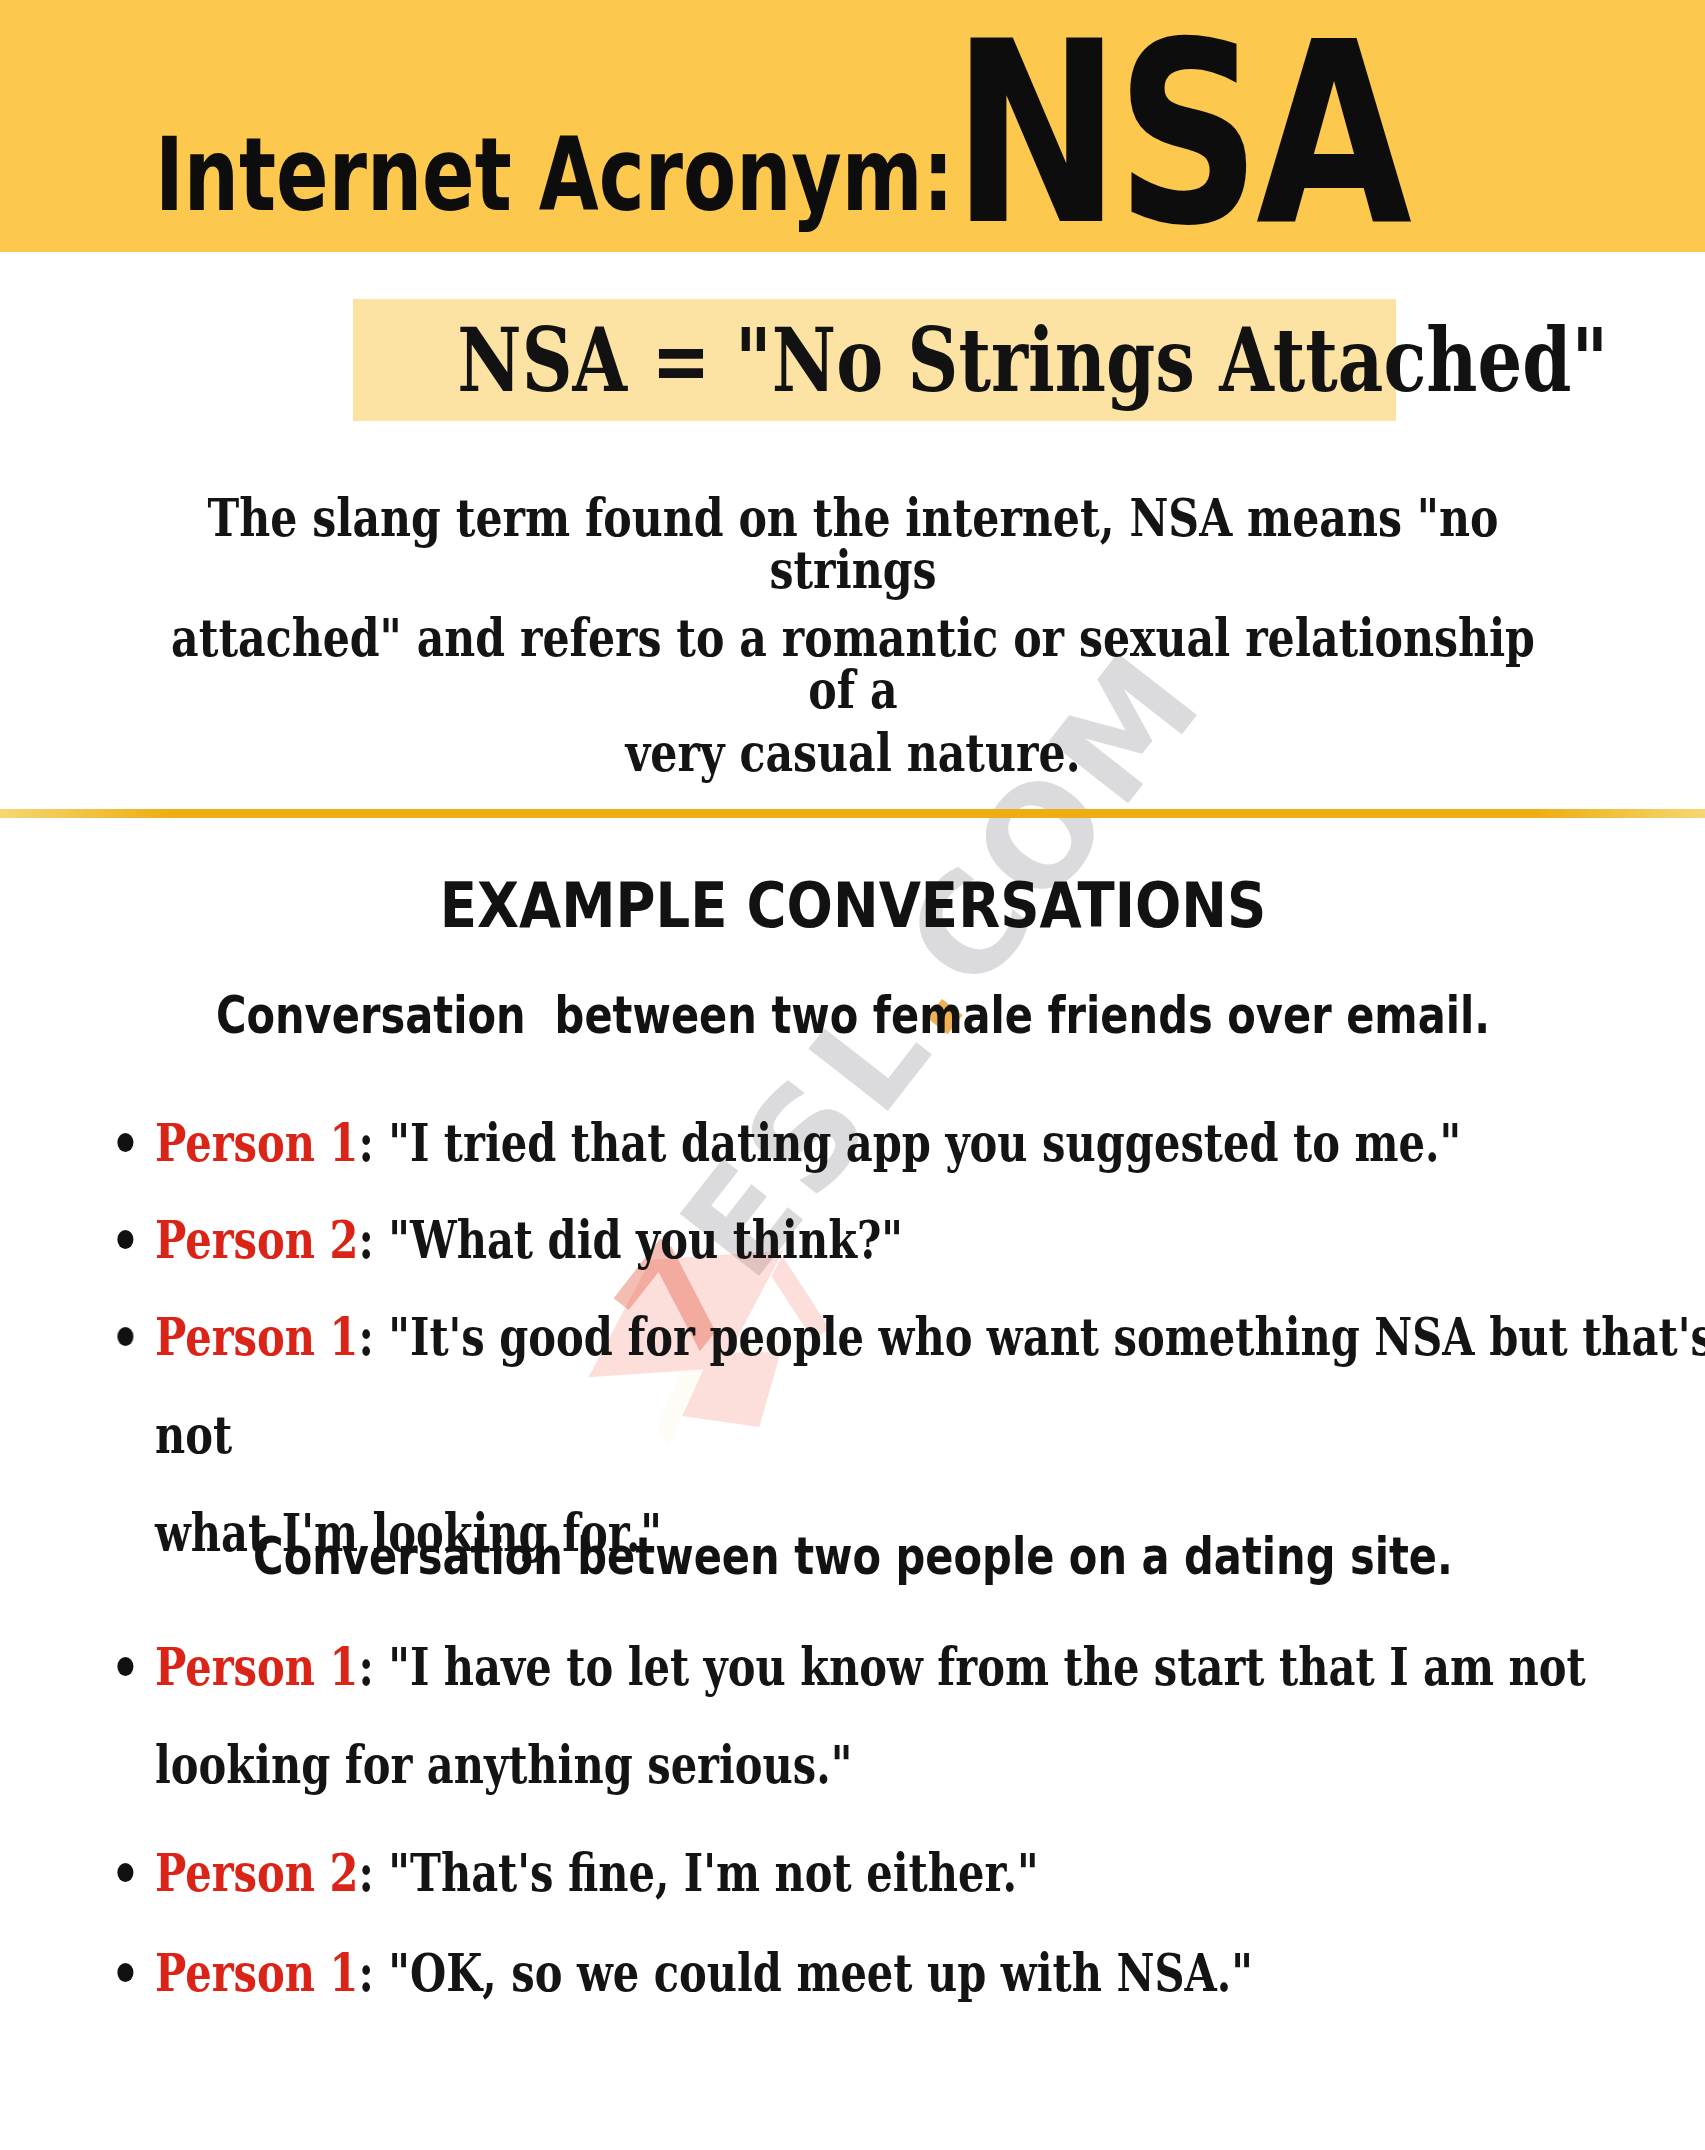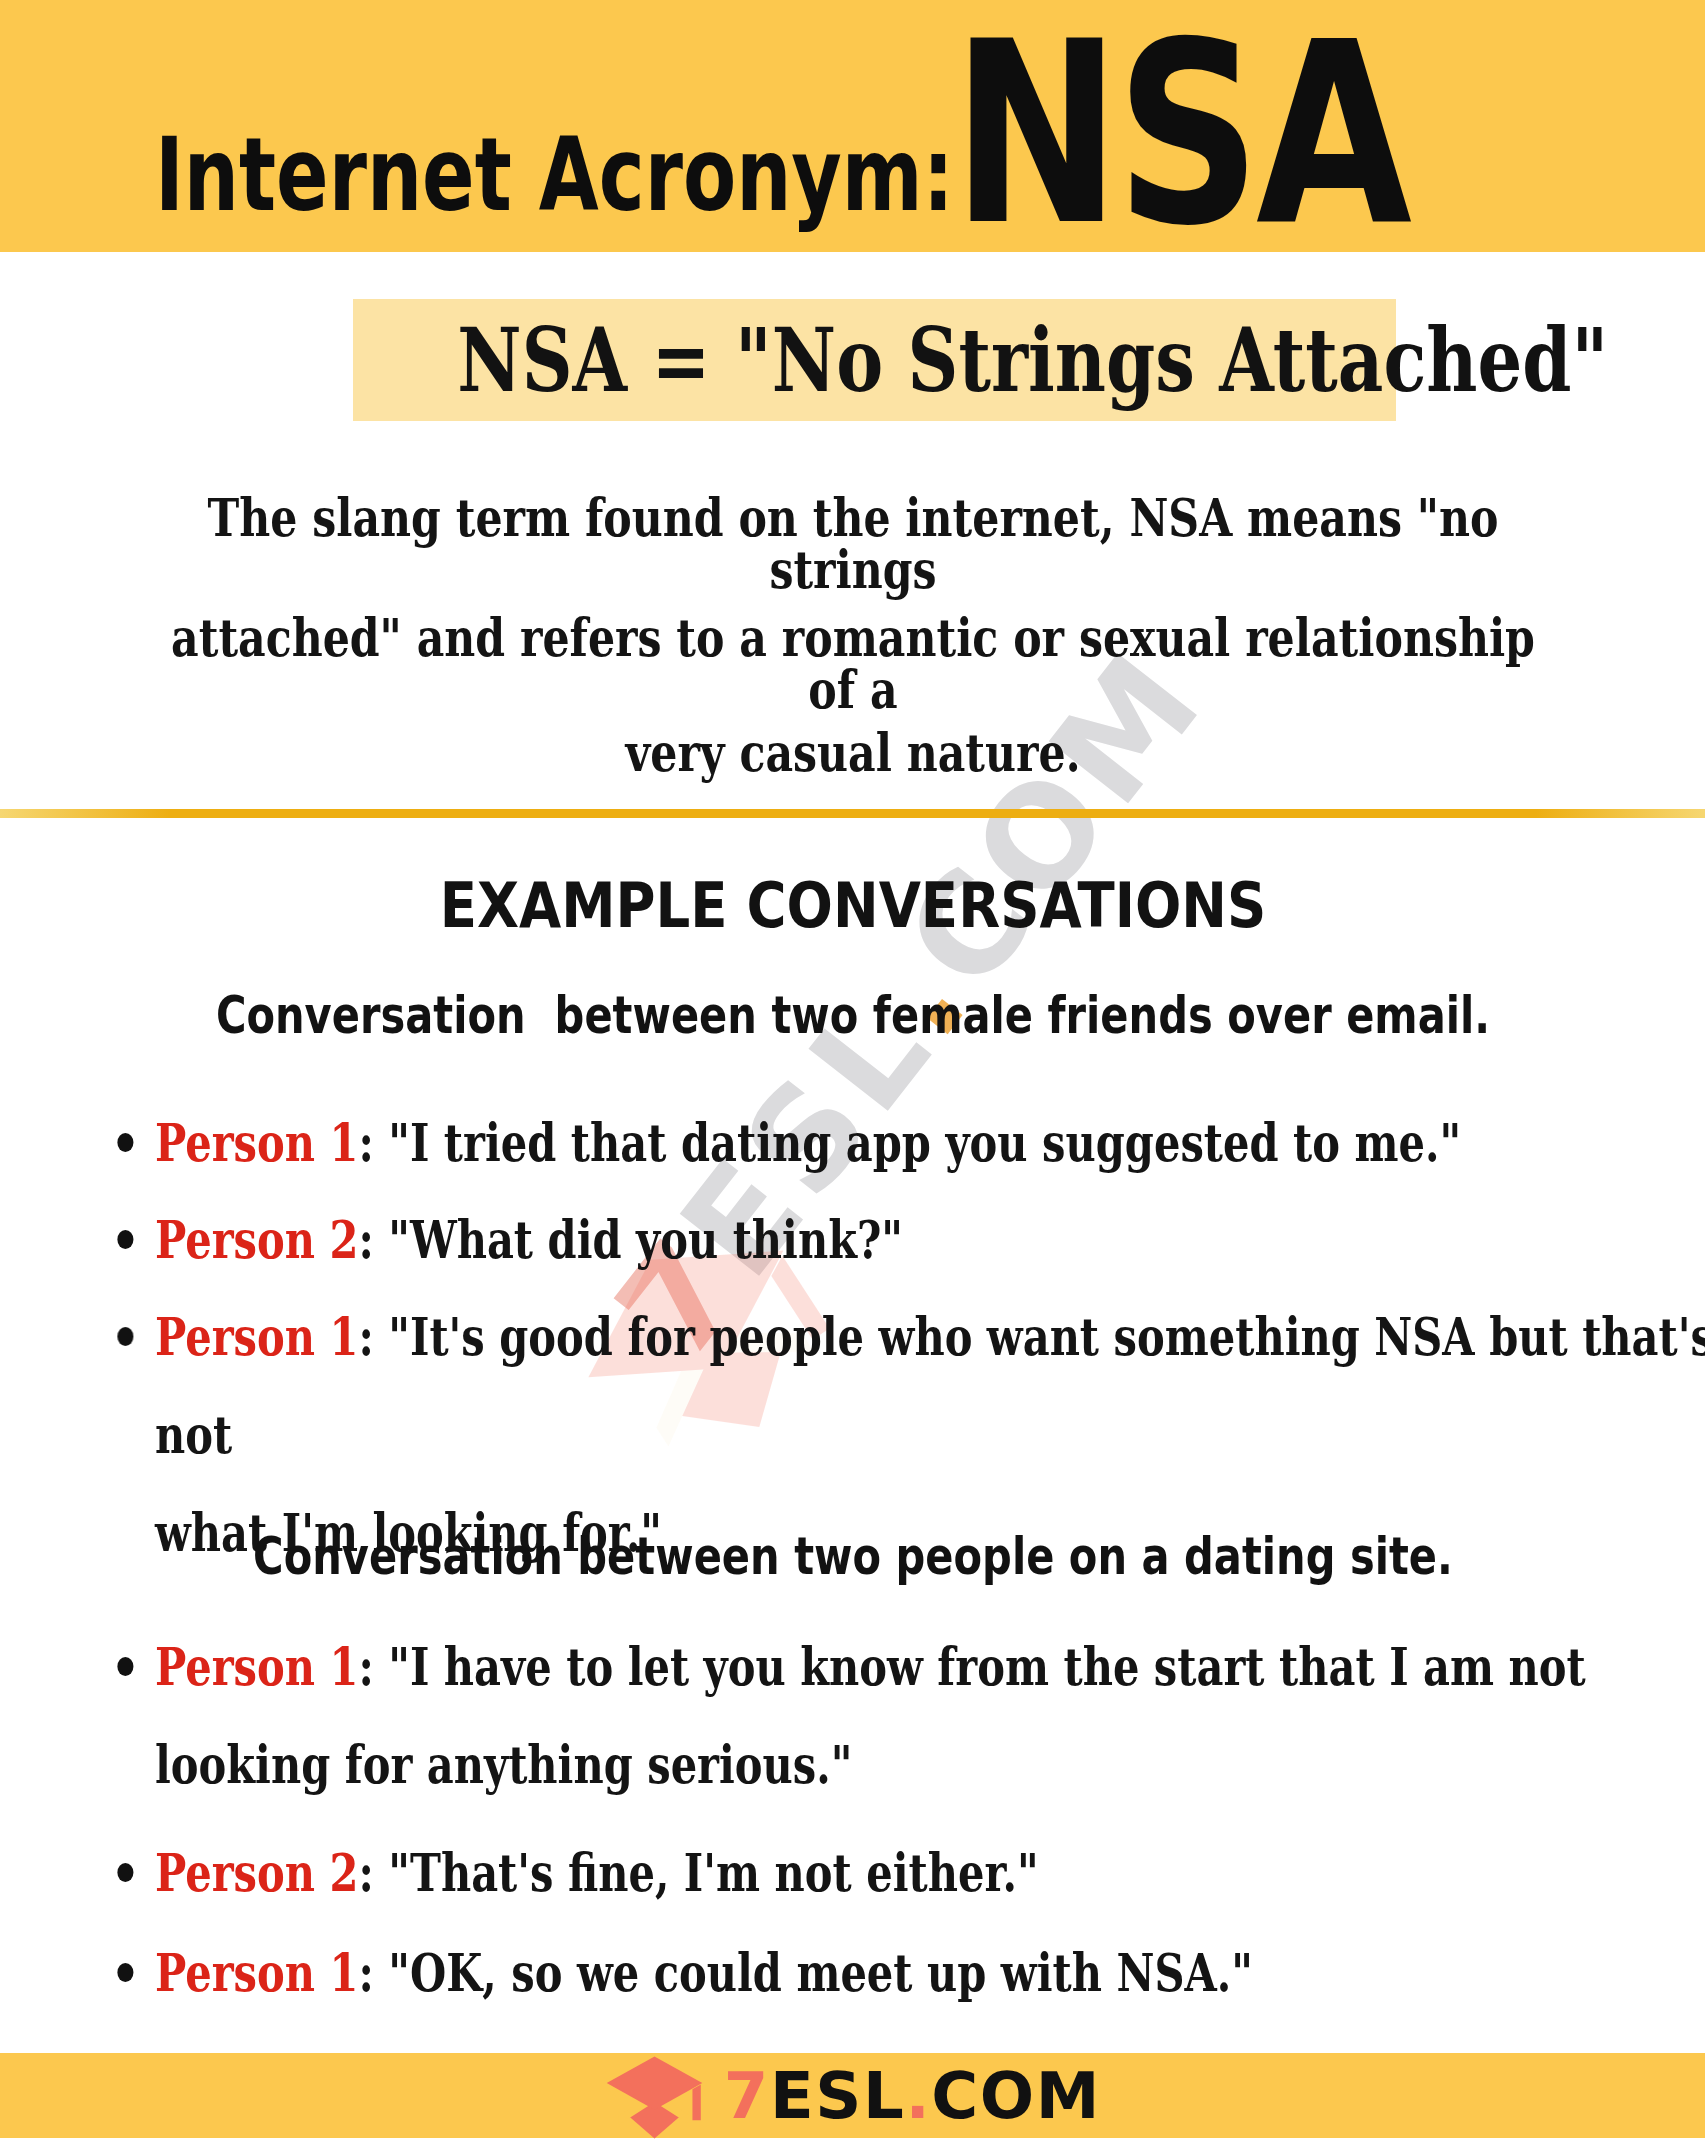--- a/index.html
+++ b/index.html
@@ -130,26 +130,15 @@
   <div class="bullet b3"><span class="speaker">Person 1</span><span>: </span><span>"It's good for people who want something NSA but that's not
 what I'm looking for."</span></div>
 
   <div class="conv-title t2">Conversation between two people on a dating site.</div>
 
   <div class="bullet b4"><span class="speaker">Person 1</span><span>: </span><span>"I have to let you know from the start that I am not
 looking for anything serious."</span></div>
   <div class="bullet b5"><span class="speaker">Person 2</span><span>: </span><span>"That's fine, I'm not either."</span></div>
   <div class="bullet b6"><span class="speaker">Person 1</span><span>: </span><span>"OK, so we could meet up with NSA."</span></div>
 
-  <div class="footer-band">
-    <svg class="footer-logo" viewBox="0 0 130 112" xmlns="http://www.w3.org/2000/svg">
-      <polygon points="65,52 104,76 65,110 26,76" fill="#F3705C"></polygon>
-      <path d="M18,80 L65,49 L112,80 L112,92 L65,62 L18,92 Z" fill="#FCC84E"></path>
-      <polygon points="115,45 126,39 126,86 115,86" fill="#F3705C"></polygon>
-      <polygon points="65,2 128,37 65,72 2,37" fill="#F3705C"></polygon>
-    </svg>
-    <div class="footer-brand">
-      <span class="brand-accent">7</span><span>ESL</span><span class="brand-accent">.</span><span>COM</span>
-    </div>
-  </div>
 
 </div>
 
 
 </body></html>

